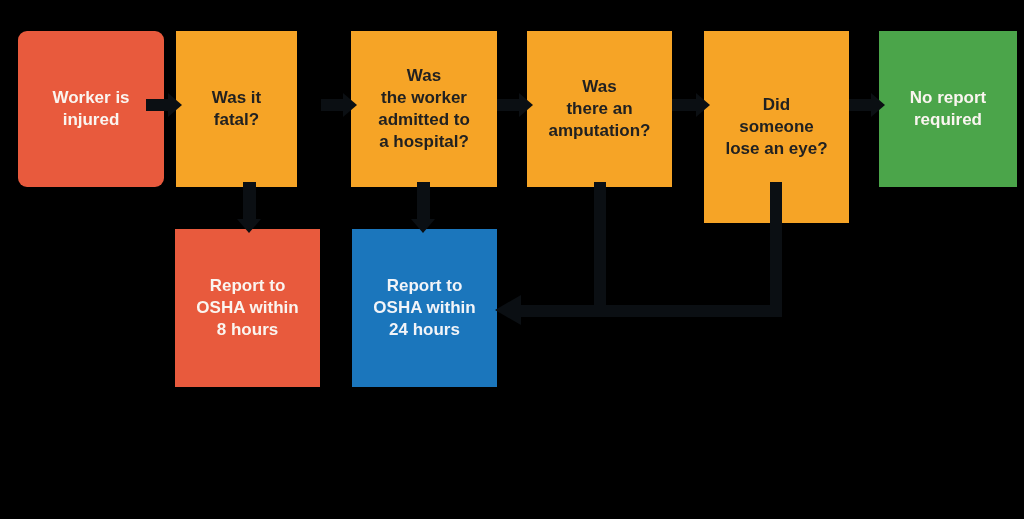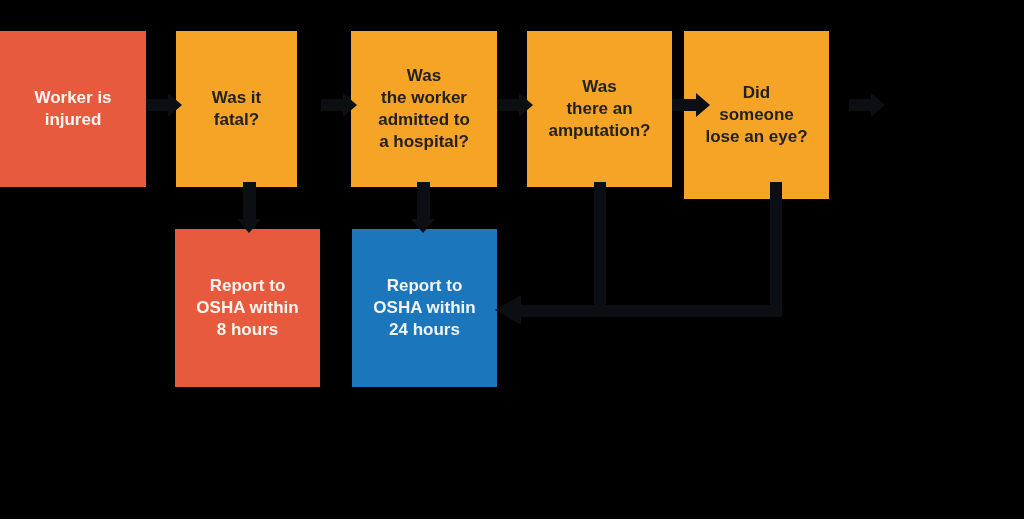--- a/index.html
+++ b/index.html
@@ -18,25 +18,25 @@
     font-size:17px;
     line-height:22px;
     white-space:pre-line;
   }
   .n-red{background:#E85A3D;color:#FAF5F0;}
   .n-amber{background:#F6A426;color:#212121;}
   .n-green{background:#4BA54A;color:#FAF5F0;}
   .n-blue{background:#1B76BC;color:#F2F4F8;}
 
   
-  .p-start{left:0;top:31px;width:146px;height:156px;}
+  .p-start{left:18px;top:31px;width:146px;height:156px;border-radius:9px;}
   .p-fatal{left:176px;top:31px;width:121px;height:156px;}
   .p-hospital{left:351px;top:31px;width:146px;height:156px;}
   .p-amputation{left:527px;top:31px;width:145px;height:156px;}
-  .p-eye{left:684px;top:31px;width:145px;height:168px;}
+  .p-eye{left:704px;top:31px;width:145px;height:192px;}
   .p-noreport{left:879px;top:31px;width:138px;height:156px;}
   
   .p-8h{left:175px;top:229px;width:145px;height:158px;}
   .p-24h{left:352px;top:229px;width:145px;height:158px;}
 
   
   .shaft{position:absolute;background:#0B0F13;z-index:5;}
   .ah{position:absolute;width:0;height:0;z-index:5;}
   .ah-right{border-top:12px solid transparent;border-bottom:12px solid transparent;border-left:14px solid #0B0F13;}
   .ah-down{border-left:12px solid transparent;border-right:12px solid transparent;border-top:14px solid #0B0F13;}
@@ -63,20 +63,24 @@
   </div>
   <div class="node n-amber p-amputation">
     <span>Was
 there an
 amputation?</span>
   </div>
   <div class="node n-amber p-eye">
     <span>Did
 someone
 lose an eye?</span>
+  </div>
+  <div class="node n-green p-noreport">
+    <span>No report
+required</span>
   </div>
 
   <div class="node n-red p-8h">
     <span>Report to
 OSHA within
 8 hours</span>
   </div>
   <div class="node n-blue p-24h">
     <span>Report to
 OSHA within

